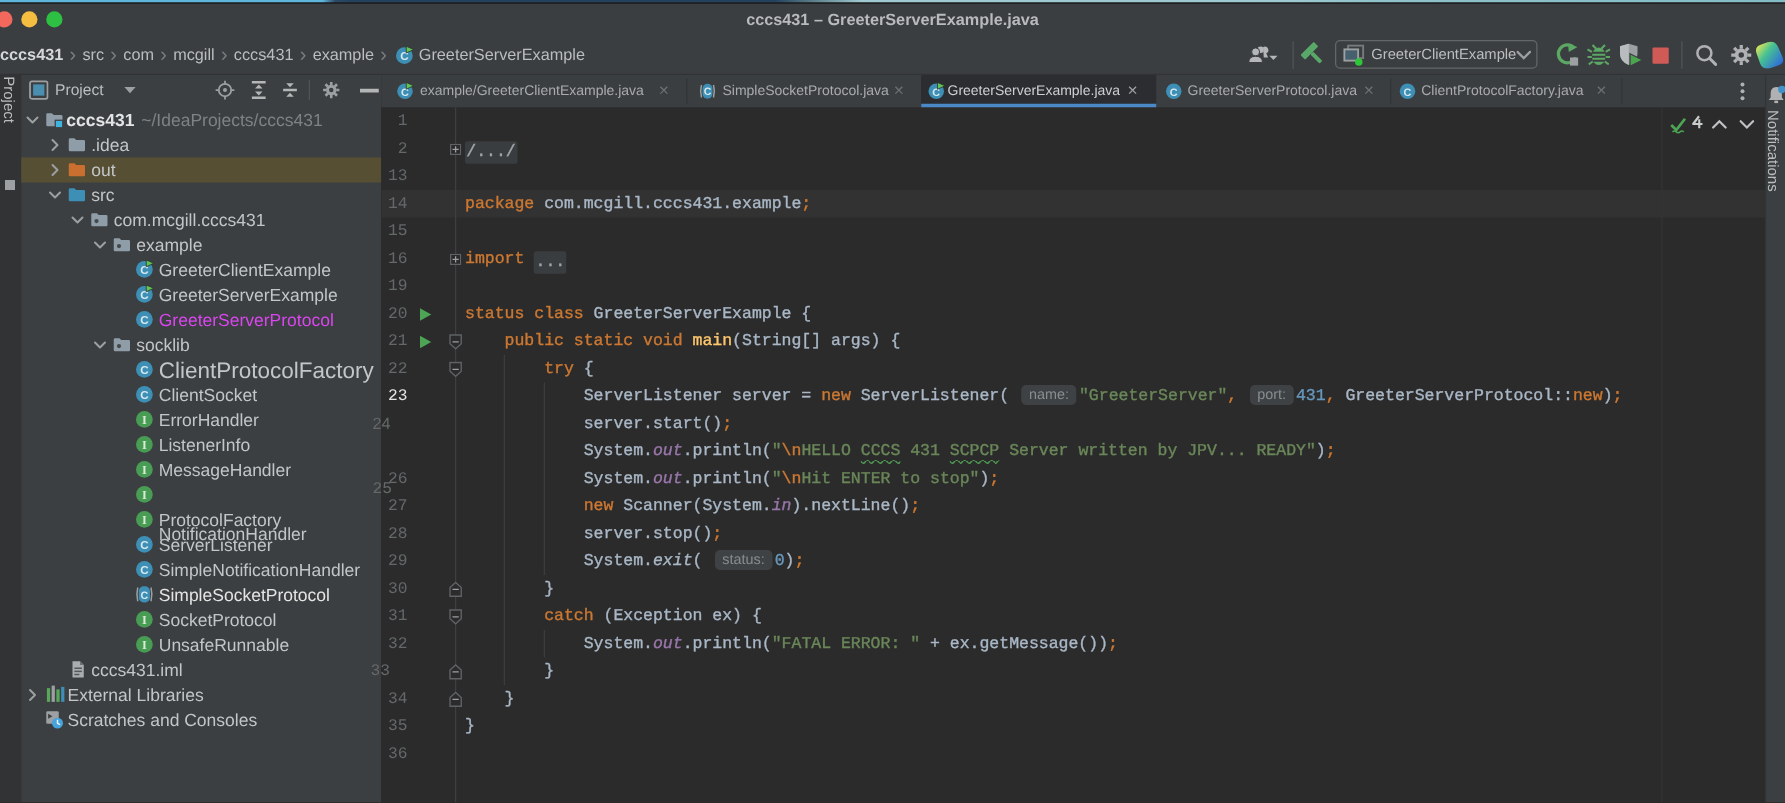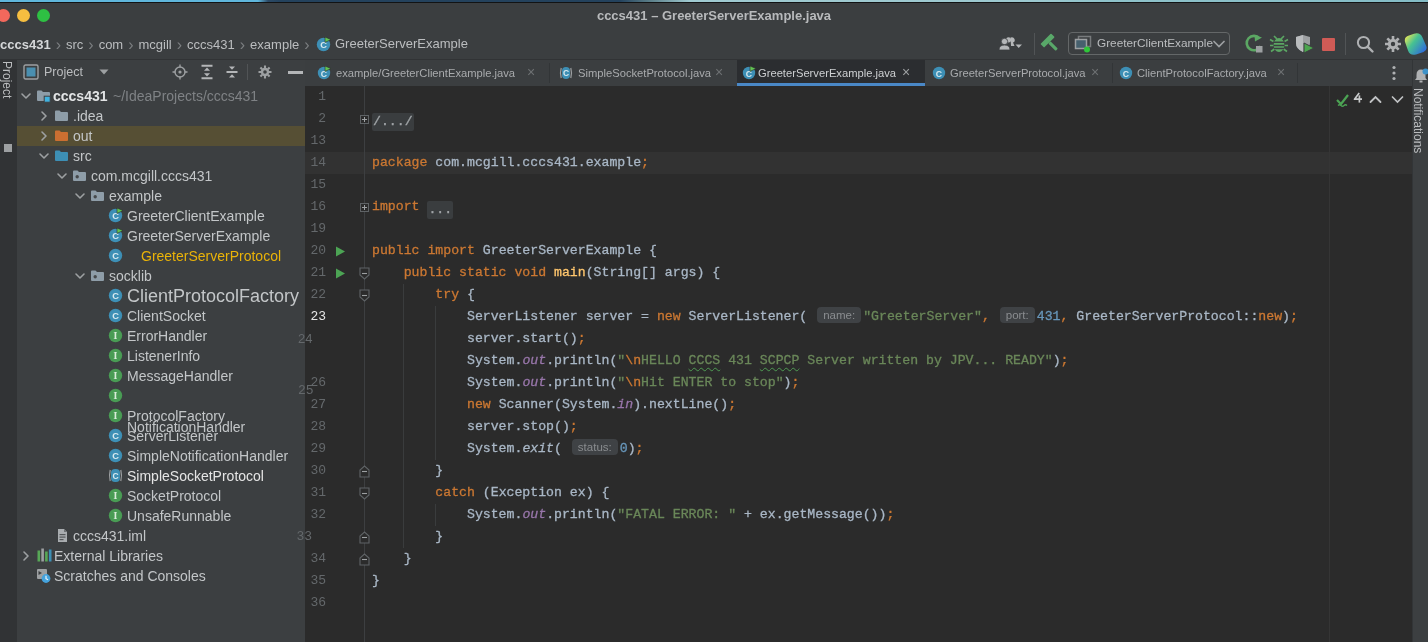--- a/index.html
+++ b/index.html
@@ -191,21 +191,21 @@
 <svg class="abs" style="left:108px;top:228px;" width="15" height="15" viewBox="0 0 15 15">
     <circle cx="7.5" cy="7.5" r="6.7" fill="#3d8fb5"></circle>
     <text x="7.5" y="11.1" font-family="Liberation Sans" font-size="9.3" font-weight="bold" fill="#d8e9ef" text-anchor="middle">C</text>
     <path d="M9 0 L15 2.6 L9 5.4 Z" fill="#62c454" stroke="#2b2b2b" stroke-width="0.6"></path>
   </svg>
 <div class="abs" style="left:127px;top:226px;height:20px;line-height:20px;font-size:14px;color:#c3c6c8;white-space:nowrap;">GreeterServerExample</div>
 <svg class="abs" style="left:108px;top:248px;" width="15" height="15" viewBox="0 0 15 15">
     <circle cx="7.5" cy="7.5" r="6.7" fill="#3d8fb5"></circle>
     <text x="7.5" y="11.1" font-family="Liberation Sans" font-size="9.3" font-weight="bold" fill="#d8e9ef" text-anchor="middle">C</text>
   </svg>
-<div class="abs" style="left:127px;top:246px;height:20px;line-height:20px;font-size:14px;color:#eab308;white-space:nowrap;margin-left:14px;">GreeterServerProtocol</div>
+<div class="abs" style="left:127px;top:246px;height:20px;line-height:20px;font-size:14px;color:#d946ef;white-space:nowrap;">GreeterServerProtocol</div>
 <svg class="abs" style="left:74px;top:270px;" width="12" height="12" viewBox="0 0 12 12">
     <path d="M2 4 L6 8 L10 4" stroke="#9da0a2" stroke-width="1.6" fill="none" stroke-linecap="round" stroke-linejoin="round"></path>
   </svg>
 <svg class="abs" style="left:90px;top:268px;" width="15" height="15" viewBox="0 0 15 15">
     <path d="M1 3.5 Q1 2.5 2 2.5 L5.5 2.5 L7 4 L13 4 Q14 4 14 5 L14 12 Q14 13 13 13 L2 13 Q1 13 1 12 Z" fill="#8e9da8"></path>
     <circle cx="5.2" cy="8.8" r="1.7" fill="#46494b"></circle>
   </svg>
 <div class="abs" style="left:109px;top:266px;height:20px;line-height:20px;font-size:14px;color:#c3c6c8;white-space:nowrap;">socklib</div>
 <svg class="abs" style="left:108px;top:288px;" width="15" height="15" viewBox="0 0 15 15">
     <circle cx="7.5" cy="7.5" r="6.7" fill="#3d8fb5"></circle>
@@ -407,21 +407,21 @@
     <path d="M1 12 L1 5 L5.5 1 L10 5 L10 12 Z" fill="#2b2b2b" stroke="#5f6366" stroke-width="1.1"></path>
     <path d="M3 6.5 L8 6.5" stroke="#9da0a2" stroke-width="1.1"></path>
   </svg>
 <svg class="abs" style="left:359px;top:553px;" width="11" height="13" viewBox="0 0 11 13">
     <path d="M1 12 L1 5 L5.5 1 L10 5 L10 12 Z" fill="#2b2b2b" stroke="#5f6366" stroke-width="1.1"></path>
     <path d="M3 6.5 L8 6.5" stroke="#9da0a2" stroke-width="1.1"></path>
   </svg>
 <div class="abs" style="left:372px;top:108px;height:22px;line-height:22px;font-family:'Liberation Mono',monospace;font-size:13.2px;color:#a9b7c6;white-space:pre;-webkit-text-stroke:0.3px;"><span class="foldbox">/.../</span></div>
 <div class="abs" style="left:372px;top:152px;height:22px;line-height:22px;font-family:'Liberation Mono',monospace;font-size:13.2px;color:#a9b7c6;white-space:pre;-webkit-text-stroke:0.3px;"><span class="k">package</span> com.mcgill.cccs431.example<span class="k">;</span></div>
 <div class="abs" style="left:372px;top:196px;height:22px;line-height:22px;font-family:'Liberation Mono',monospace;font-size:13.2px;color:#a9b7c6;white-space:pre;-webkit-text-stroke:0.3px;"><span class="k">import</span> <span class="foldbox">...</span></div>
-<div class="abs" style="left:372px;top:240px;height:22px;line-height:22px;font-family:'Liberation Mono',monospace;font-size:13.2px;color:#a9b7c6;white-space:pre;-webkit-text-stroke:0.3px;"><span class="k">public import</span> GreeterServerExample {</div>
+<div class="abs" style="left:372px;top:240px;height:22px;line-height:22px;font-family:'Liberation Mono',monospace;font-size:13.2px;color:#a9b7c6;white-space:pre;-webkit-text-stroke:0.3px;"><span class="k">status class</span> GreeterServerExample {</div>
 <div class="abs" style="left:372px;top:262px;height:22px;line-height:22px;font-family:'Liberation Mono',monospace;font-size:13.2px;color:#a9b7c6;white-space:pre;-webkit-text-stroke:0.3px;">    <span class="k">public static void</span> <span class="m">main</span>(String[] args) {</div>
 <div class="abs" style="left:372px;top:284px;height:22px;line-height:22px;font-family:'Liberation Mono',monospace;font-size:13.2px;color:#a9b7c6;white-space:pre;-webkit-text-stroke:0.3px;">        <span class="k">try</span> {</div>
 <div class="abs" style="left:372px;top:306px;height:22px;line-height:22px;font-family:'Liberation Mono',monospace;font-size:13.2px;color:#a9b7c6;white-space:pre;-webkit-text-stroke:0.3px;">            ServerListener server = <span class="k">new</span> ServerListener( <span class="pill">name:</span><span class="s">"GreeterServer"</span><span class="k">,</span> <span class="pill">port:</span><span class="n">431</span><span class="k">,</span> GreeterServerProtocol::<span class="k">new</span>)<span class="k">;</span></div>
 <div class="abs" style="left:372px;top:328px;height:22px;line-height:22px;font-family:'Liberation Mono',monospace;font-size:13.2px;color:#a9b7c6;white-space:pre;-webkit-text-stroke:0.3px;">            server.start()<span class="k">;</span></div>
 <div class="abs" style="left:372px;top:350px;height:22px;line-height:22px;font-family:'Liberation Mono',monospace;font-size:13.2px;color:#a9b7c6;white-space:pre;-webkit-text-stroke:0.3px;">            System.<span class="fld">out</span>.println(<span class="s">"</span><span class="k">\n</span><span class="s">HELLO <span class="wavy">CCCS</span> 431 <span class="wavy">SCPCP</span> Server written by JPV... READY"</span>)<span class="k">;</span></div>
 <div class="abs" style="left:372px;top:372px;height:22px;line-height:22px;font-family:'Liberation Mono',monospace;font-size:13.2px;color:#a9b7c6;white-space:pre;-webkit-text-stroke:0.3px;">            System.<span class="fld">out</span>.println(<span class="s">"</span><span class="k">\n</span><span class="s">Hit ENTER to stop"</span>)<span class="k">;</span></div>
 <div class="abs" style="left:372px;top:394px;height:22px;line-height:22px;font-family:'Liberation Mono',monospace;font-size:13.2px;color:#a9b7c6;white-space:pre;-webkit-text-stroke:0.3px;">            <span class="k">new</span> Scanner(System.<span class="fld">in</span>).nextLine()<span class="k">;</span></div>
 <div class="abs" style="left:372px;top:416px;height:22px;line-height:22px;font-family:'Liberation Mono',monospace;font-size:13.2px;color:#a9b7c6;white-space:pre;-webkit-text-stroke:0.3px;">            server.stop()<span class="k">;</span></div>
 <div class="abs" style="left:372px;top:438px;height:22px;line-height:22px;font-family:'Liberation Mono',monospace;font-size:13.2px;color:#a9b7c6;white-space:pre;-webkit-text-stroke:0.3px;">            System.<span class="it">exit</span>( <span class="pill">status:</span><span class="n">0</span>)<span class="k">;</span></div>
 <div class="abs" style="left:372px;top:460px;height:22px;line-height:22px;font-family:'Liberation Mono',monospace;font-size:13.2px;color:#a9b7c6;white-space:pre;-webkit-text-stroke:0.3px;">        }</div>

